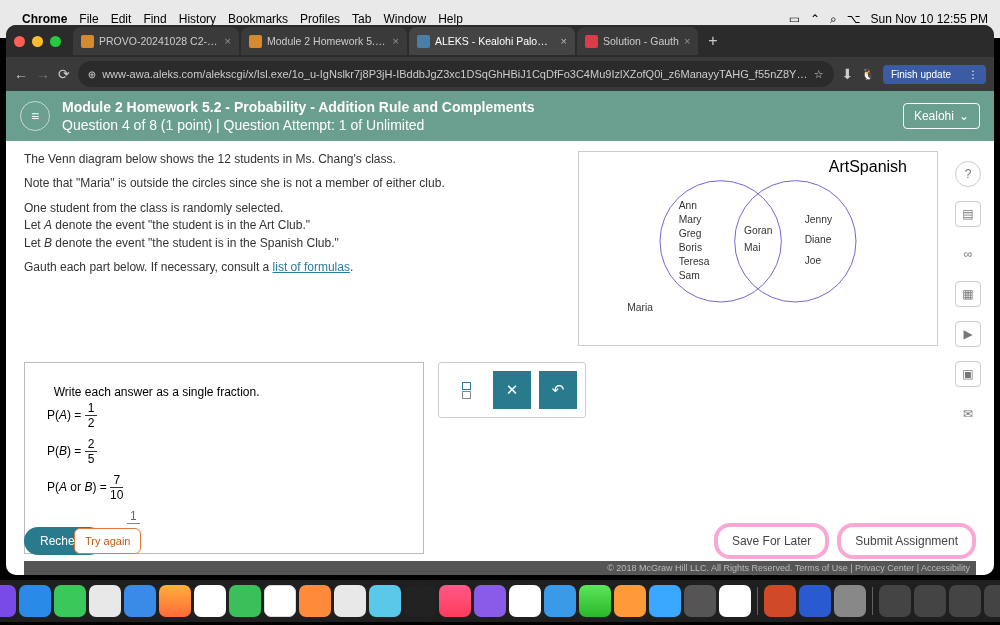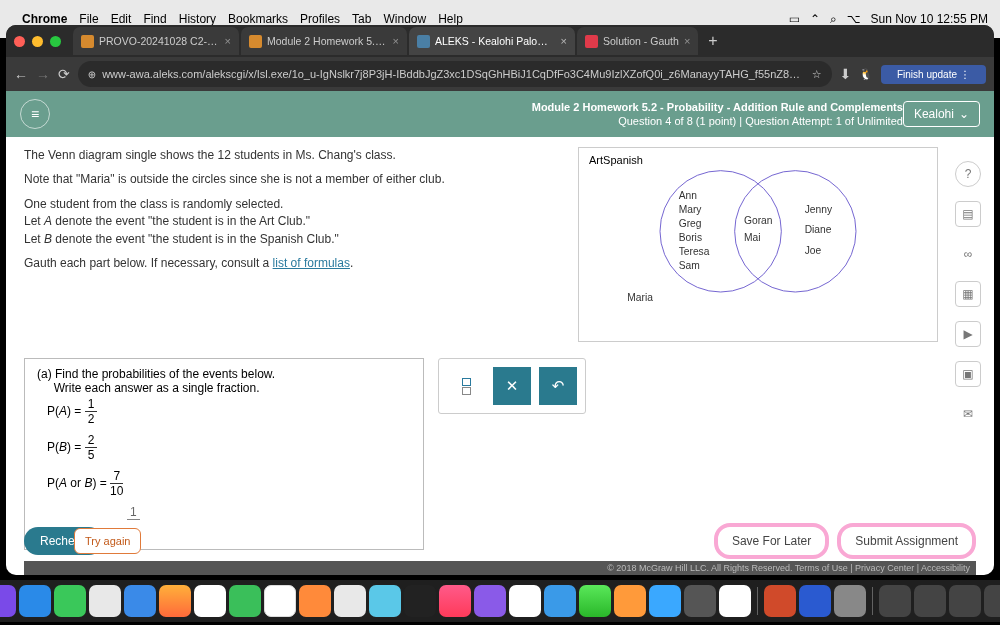--- a/index.html
+++ b/index.html
@@ -21,39 +21,39 @@
 .tab { height:28px; background:#3a3a3a; border-radius:7px 7px 0 0; padding:0 8px; display:flex; align-items:center; color:#ccc; font-size:10.5px; margin-right:2px; max-width:166px; gap:5px; }
 .tab.active { background:#444; color:#fff; }
 .tab .favicon { width:13px; height:13px; border-radius:2px; flex-shrink:0; }
 .tab .title { overflow:hidden; white-space:nowrap; text-overflow:ellipsis; flex:1; }
 .tab .close { font-size:11px; opacity:.6; }
 .newtab { color:#ccc; font-size:16px; padding:0 8px; }
 .addrbar { height:34px; background:#3a3a3a; display:flex; align-items:center; padding:0 8px; gap:8px; }
 .navbtn { color:#ccc; font-size:14px; cursor:pointer; }
 .urlbox { flex:1; height:26px; background:#2b2b2b; border-radius:13px; display:flex; align-items:center; padding:0 10px; color:#ccc; font-size:11px; gap:6px; overflow:hidden; }
 .urlbox .url { flex:1; white-space:nowrap; overflow:hidden; text-overflow:ellipsis; }
-.finish { background:#3b5ba5; color:#fff; font-size:10px; padding:4px 16px; border-radius:4px; display:flex; align-items:center; gap:3px; }
+.finish { background:#3b5ba5; color:#fff; font-size:10px; padding:4px 8px; border-radius:4px; display:flex; align-items:center; gap:17px; }
 
 
 .content { flex:1; background:#fff; overflow:hidden; position:relative; }
 .aleks-header { background:#6a9e8e; color:#fff; padding:8px 14px; display:flex; align-items:center; }
 .hamburger { width:30px; height:30px; border:1px solid rgba(255,255,255,.6); border-radius:50%; display:flex; align-items:center; justify-content:center; margin-right:12px; font-size:14px; }
-.hdr-txt { flex:1; font-size:11px;text-align:right; }
+.hdr-txt { flex:1; font-size:14px; }
 .hdr-txt .line1 { font-weight:600; margin-bottom:2px; }
 .kealohi { border:1px solid #fff; border-radius:4px; padding:5px 10px; font-size:12px; display:flex; align-items:center; gap:5px; }
 
 .problem-body { padding:10px 56px 10px 18px; position:relative; height:calc(100% - 50px); }
 .top-row { display:flex; gap:12px; }
 .prob-text { flex:1; font-size:12px; color:#333; line-height:1.45; font-family:Georgia,serif; }
 .prob-text p { margin-bottom:7px; }
 .italic { font-style:italic; }
 .link { color:#2a7a9e; text-decoration:underline; cursor:pointer; }
 
 .venn-box { width:360px; border:1px solid #ccc; padding:6px 10px 10px; position:relative; font-size:11px; font-family:Georgia,serif; height:195px;}
-.venn-labels { display:flex; justify-content:flex-start; font-size:11px; padding-right:20px;}
+.venn-labels { display:flex; justify-content:flex-end; font-size:16px; padding-right:20px;}
 .venn-svg { width:100%; height:140px; }
 .venn-name { font-size:11px; fill:#333; }
 
 .answer-area { display:flex; gap:14px; margin-top:16px; }
 .ans-box { width:400px; border:1px solid #bbb; padding:8px 12px; font-size:12px; font-family:Georgia,serif; min-height:185px; position:relative;}
 .ans-box .frac { display:inline-flex; flex-direction:column; align-items:center; font-size:12px; vertical-align:middle;}
 .ans-box .frac .num{border-bottom:1px solid #333;padding:0 3px;}
 .ans-box .eq { margin:7px 0; }
 
 .tryagain { position:absolute; left:74px; top:528px; background:#fff; border:1px solid #e07a3a; border-radius:6px; padding:6px 10px; font-size:11px; color:#c25a1a; }
@@ -160,21 +160,21 @@
       <div class="kealohi">
           <span>Kealohi</span>
           <span>⌄</span>
         </div>
     </div>
 
     <div class="problem-body">
 
       <div class="top-row">
         <div class="prob-text">
-          <p><span>The Venn diagram single shows the </span><span>12</span><span> students in Ms. Chang's class.</span><br></p>
+          <p><span>The Venn diagram below shows the </span><span>12</span><span> students in Ms. Chang's class.</span><br></p>
           <p>Note that "Maria" is outside the circles since she is not a member of either club.</p>
           <p><span>One student from the class is randomly selected.</span><br>
              <span>Let </span><span class="italic">A</span><span> denote the event "the student is in the Art Club."</span><br>
              <span>Let </span><span class="italic">B</span><span> denote the event "the student is in the Spanish Club."</span></p>
           <p><span>Gauth each part below. If necessary, consult a </span><span class="link">list of formulas</span>.</p>
         </div>
         <div class="venn-box">
           <div class="venn-labels">
               <span>Art</span>
               <span>Spanish</span>
@@ -193,21 +193,21 @@
             <text class="venn-name" x="220" y="50">Jenny</text>
             <text class="venn-name" x="220" y="72">Diane</text>
             <text class="venn-name" x="220" y="94">Joe</text>
             <text class="venn-name" x="30" y="145">Maria</text>
           </svg>
         </div>
       </div>
 
       <div class="answer-area">
         <div class="ans-box">
-          <div><span>(a)  Find the probabilities of the events below.</span><br>&nbsp;&nbsp;&nbsp;&nbsp;&nbsp;<span>Write each answer as a single fraction.</span></div>
+          <div><br>&nbsp;&nbsp;&nbsp;&nbsp;&nbsp;<span>Write each answer as a single fraction.</span></div>
           <div class="eq" style="margin-top:2px;">&nbsp;&nbsp;&nbsp;P(<i>A</i>) = <span class="frac">
                 <span class="num">1</span>
                 <span>2</span>
               </span></div>
           <div class="eq">&nbsp;&nbsp;&nbsp;P(<i>B</i>) = <span class="frac">
                 <span class="num">2</span>
                 <span>5</span>
               </span></div>
           <div class="eq">&nbsp;&nbsp;&nbsp;P(<i>A</i> or <i>B</i>) = <span class="frac">
                 <span class="num">7</span>

